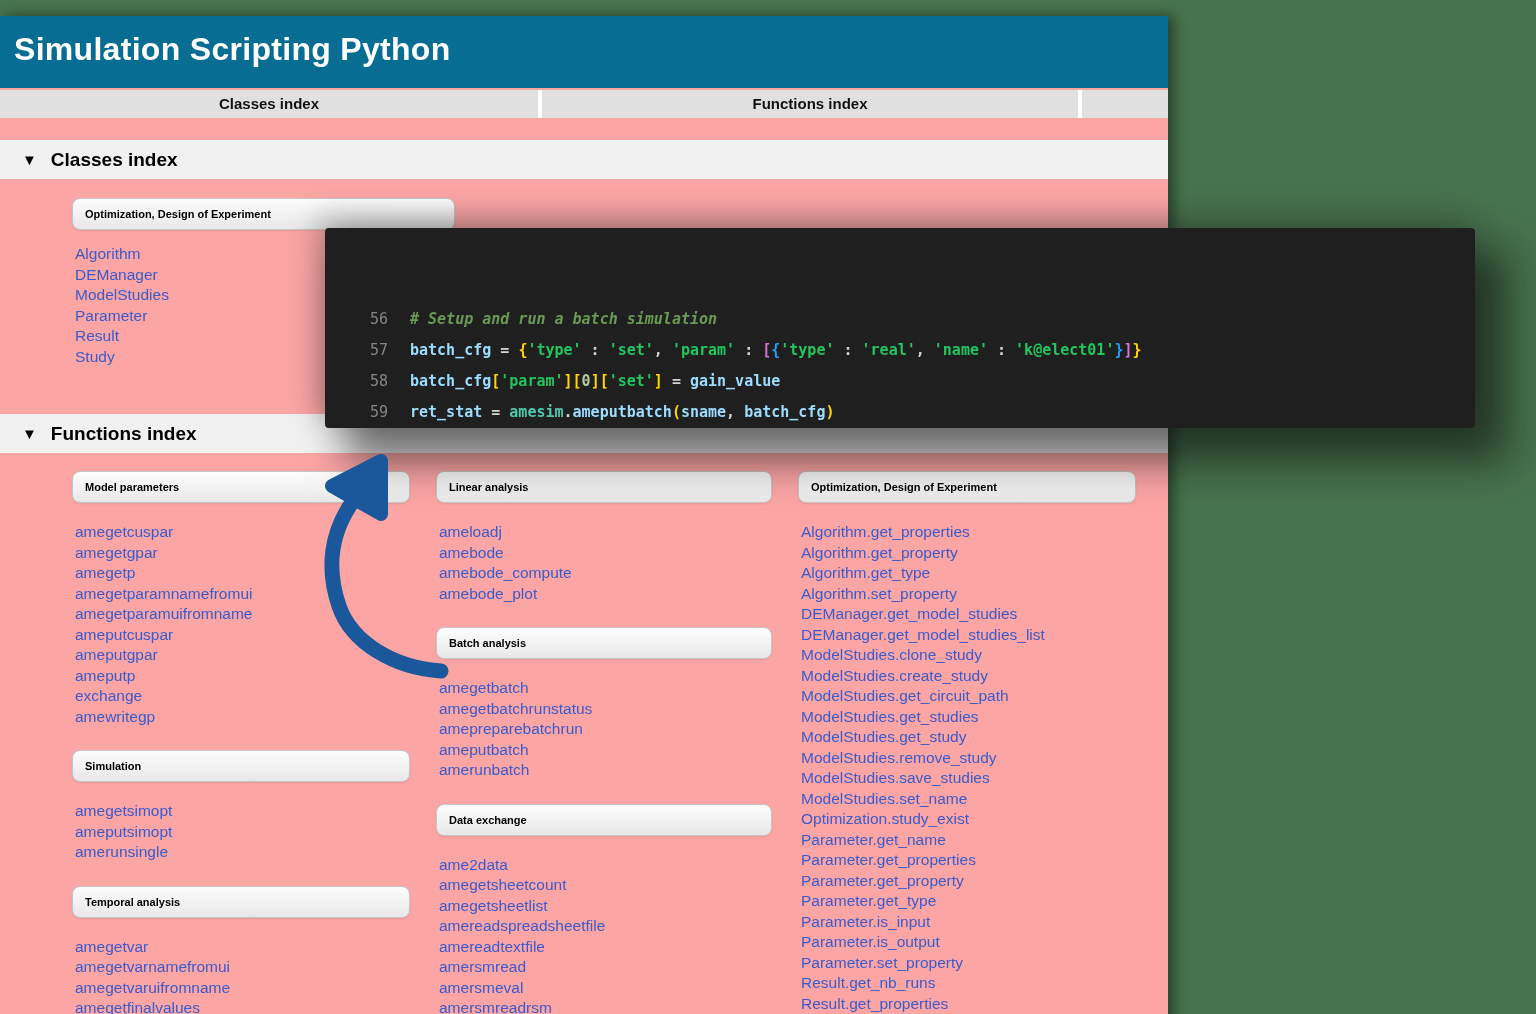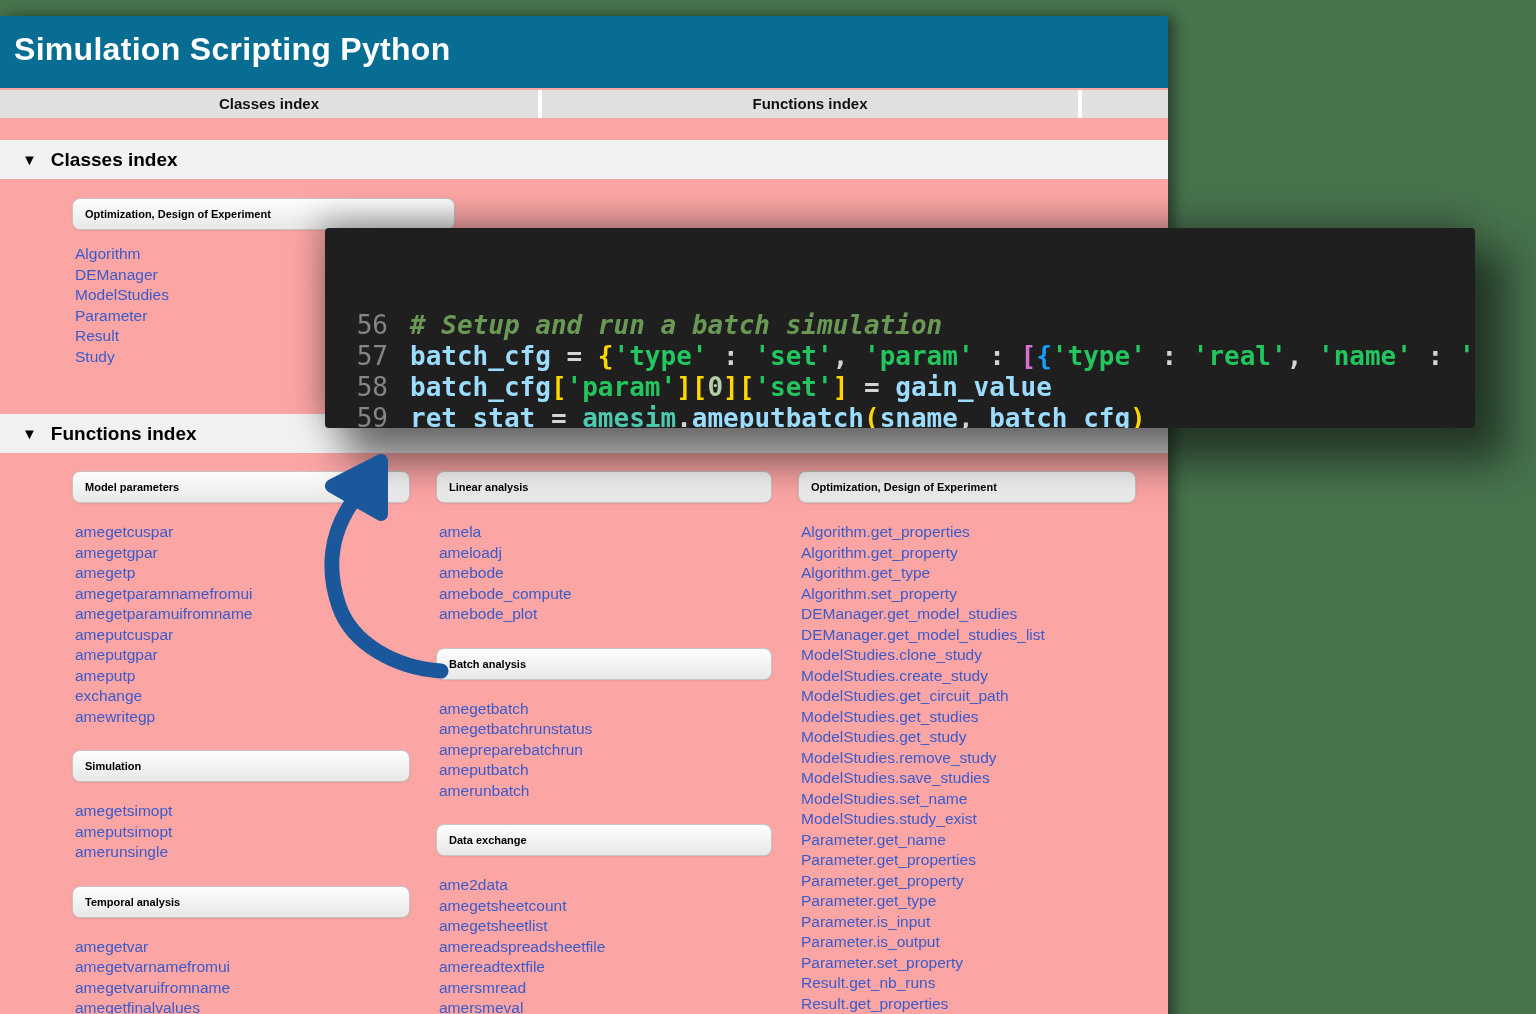--- a/index.html
+++ b/index.html
@@ -55,22 +55,22 @@
   #fcol-0{left:72px;width:338px;}
   #fcol-1{left:436px;width:336px;}
   #fcol-2{left:798px;width:338px;}
   .fcol .fbox{margin-bottom:19px;}
   .fcol .links{margin:0 0 23px 3px;}
   
   #code-box{
     position:absolute;left:325px;top:228px;width:1150px;height:200px;
     box-sizing:border-box;background:#1F1F1F;border-radius:4px;
     box-shadow:26px 28px 40px 6px rgba(10,10,10,0.55), -6px -10px 30px rgba(40,40,40,0.35);
-    overflow:hidden;padding:20px 0 0 15px;z-index:5;
-    font-family:"DejaVu Sans Mono",monospace;font-size:26px;line-height:31px;
+    overflow:hidden;padding:14px 0 0 15px;z-index:5;
+    font-family:"DejaVu Sans Mono",monospace;font-size:15px;line-height:31px;
     font-weight:bold;white-space:pre;
   }
   .code-line{height:31px;}
   .lnum{
     display:inline-block;width:48px;text-align:right;color:#858585;
     font-weight:normal;margin-right:22px;
   }
   .tk-comment{color:#6A9955;font-style:italic;}
   .tk-var{color:#9CDCFE;}
   .tk-op{color:#D4D4D4;}
@@ -145,21 +145,20 @@
           <li><a>amegetvar</a></li>
           <li><a>amegetvarnamefromui</a></li>
           <li><a>amegetvaruifromname</a></li>
           <li><a>amegetfinalvalues</a></li>
           <li><a>ameloadt</a></li>
         </ul>
       </div>
       <div class="fcol" id="fcol-1">
         <div class="fbox"><span>Linear analysis</span></div>
         <ul class="links">
-          <li><a>amela</a></li>
           <li><a>ameloadj</a></li>
           <li><a>amebode</a></li>
           <li><a>amebode_compute</a></li>
           <li><a>amebode_plot</a></li>
         </ul>
         <div class="fbox"><span>Batch analysis</span></div>
         <ul class="links">
           <li><a>amegetbatch</a></li>
           <li><a>amegetbatchrunstatus</a></li>
           <li><a>amepreparebatchrun</a></li>
@@ -188,21 +187,21 @@
           <li><a>DEManager.get_model_studies</a></li>
           <li><a>DEManager.get_model_studies_list</a></li>
           <li><a>ModelStudies.clone_study</a></li>
           <li><a>ModelStudies.create_study</a></li>
           <li><a>ModelStudies.get_circuit_path</a></li>
           <li><a>ModelStudies.get_studies</a></li>
           <li><a>ModelStudies.get_study</a></li>
           <li><a>ModelStudies.remove_study</a></li>
           <li><a>ModelStudies.save_studies</a></li>
           <li><a>ModelStudies.set_name</a></li>
-          <li><a>ModelStudies.study_exist</a></li>
+          <li><a>Optimization.study_exist</a></li>
           <li><a>Parameter.get_name</a></li>
           <li><a>Parameter.get_properties</a></li>
           <li><a>Parameter.get_property</a></li>
           <li><a>Parameter.get_type</a></li>
           <li><a>Parameter.is_input</a></li>
           <li><a>Parameter.is_output</a></li>
           <li><a>Parameter.set_property</a></li>
           <li><a>Result.get_nb_runs</a></li>
           <li><a>Result.get_properties</a></li>
           <li><a>Result.get_property</a></li>

